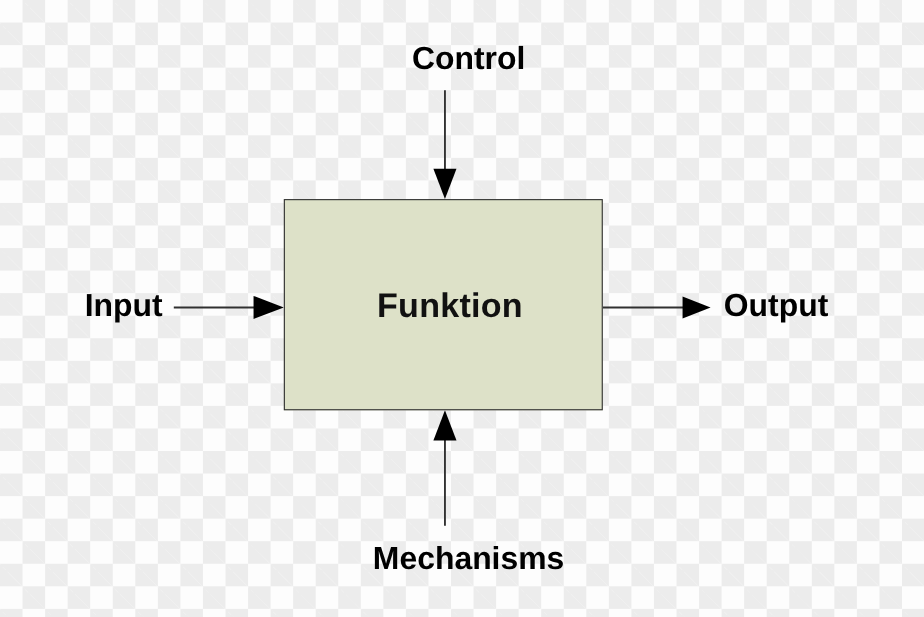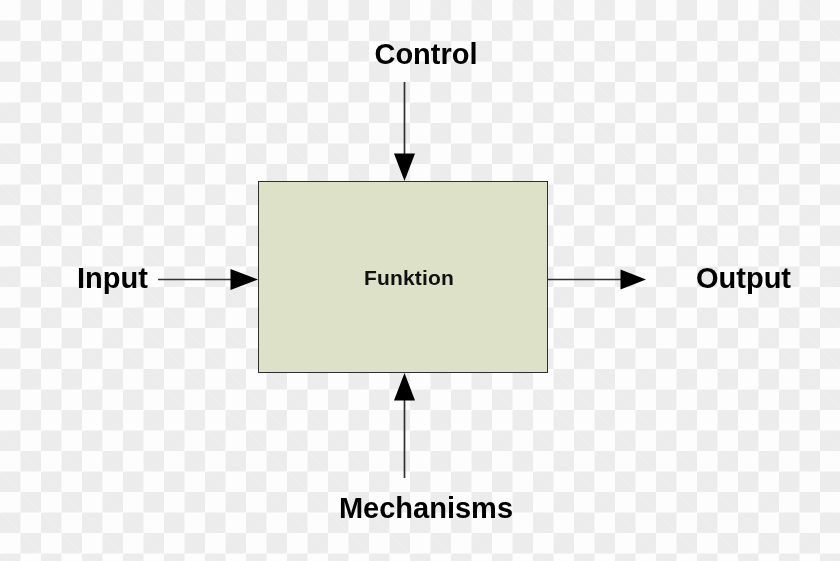--- a/index.html
+++ b/index.html
@@ -32,21 +32,21 @@
     height: 192px;
     box-sizing: border-box;
     background: #dde1c8;
     border: 1.6px solid #2e2e2e;
     display: flex;
     align-items: center;
     justify-content: center;
   }
 
   #function-label {
-    font-size: 21px;
+    font-size: 31px;
     font-weight: bold;
     color: #111111;
     letter-spacing: 0.2px;
     line-height: 1;
     white-space: nowrap;
     margin-left: 12px;
   }
 
   
   .icom-label {
@@ -75,21 +75,20 @@
   }
 
   #label-input {
     left: 77px;
     top: 264px;
   }
 
   #label-output {
     left: 658px;
     top: 264px;
-    margin-left: 38px;
   }
 
   
   #arrow-layer {
     position: absolute;
     left: 0;
     top: 0;
     width: 840px;
     height: 561px;
     pointer-events: none;

